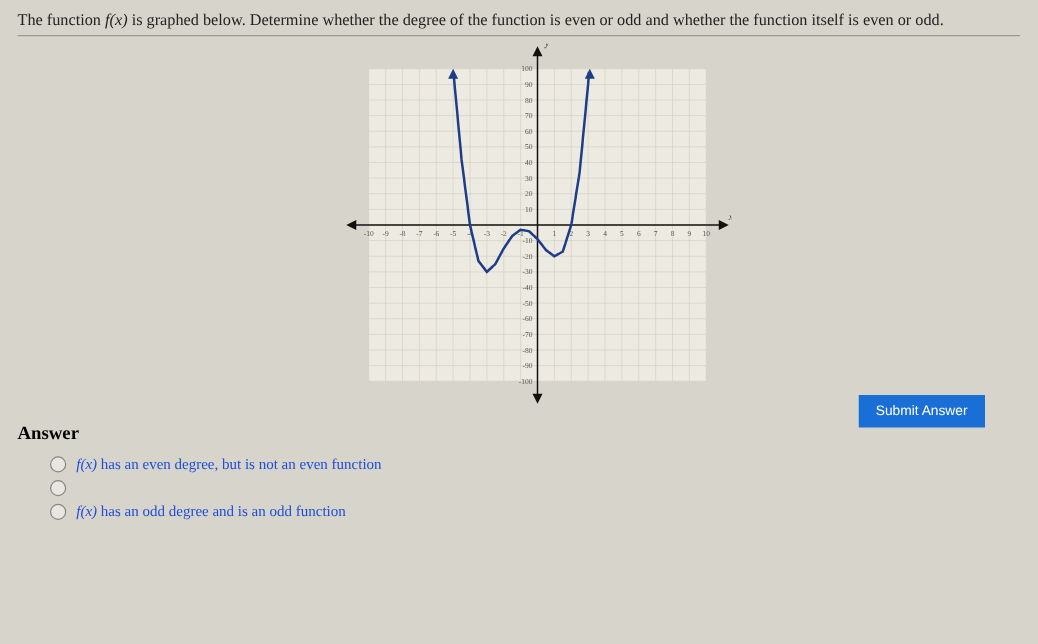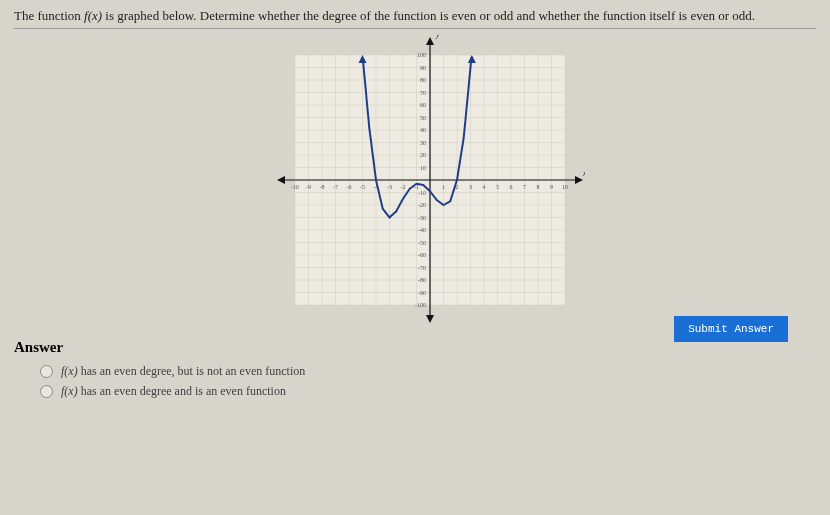--- a/index.html
+++ b/index.html
@@ -37,41 +37,41 @@
     font-size: 15px;
     margin: 4px 0 8px 0;
   }
   .options { margin-left: 26px; }
   .opt {
     display: flex;
     align-items: center;
     gap: 8px;
     margin: 5px 0;
     font-size: 12px;
-    color: #404040;
+    color: #1d4ed8;
   }
   .radio {
     width: 11px; height: 11px;
     border: 1px solid #888;
     border-radius: 50%;
     background: #e8e6de;
     flex: 0 0 auto;
   }
   .opt .fx { font-style: italic; }
   .submit-btn {
     position: absolute;
     right: 42px;
     bottom: 90px;
     background: #1a6fd6;
     color: #fff;
     font-size: 11px;
     padding: 7px 14px;
     border: none;
     cursor: pointer;
-    font-family: Liberation Mono, monospace;
+    font-family: Liberation Sans, sans-serif;
   }
 </style>
 </head>
 <body>
 
 <div class="page">
 
   <div class="question">
     <span>The function </span><span class="fx">f(x)</span><span> is graphed below. Determine whether the degree of the function is even or odd and whether the function itself is even or odd.</span>
   </div>
@@ -177,19 +177,22 @@
 
   <div class="answer-heading">Answer</div>
 
   <div class="options">
     <div class="opt">
       <span class="radio"></span>
       <span><span class="fx">f(x)</span><span> has an even degree, but is not an even function</span></span>
     </div>
     <div class="opt">
       <span class="radio"></span>
-      <span><span class="fx">f(x)</span><span> has an even degree and is an even function</span></span>
+    </div>
+    <div class="opt">
+      <span class="radio"></span>
+      <span><span class="fx">f(x)</span><span> has an odd degree and is an odd function</span></span>
     </div>
   </div>
 
   <button class="submit-btn">Submit Answer</button>
 
 </div>
 
 </body></html>

